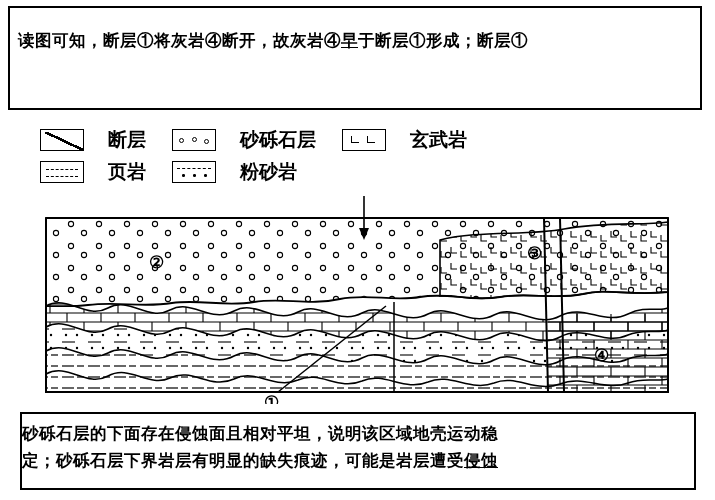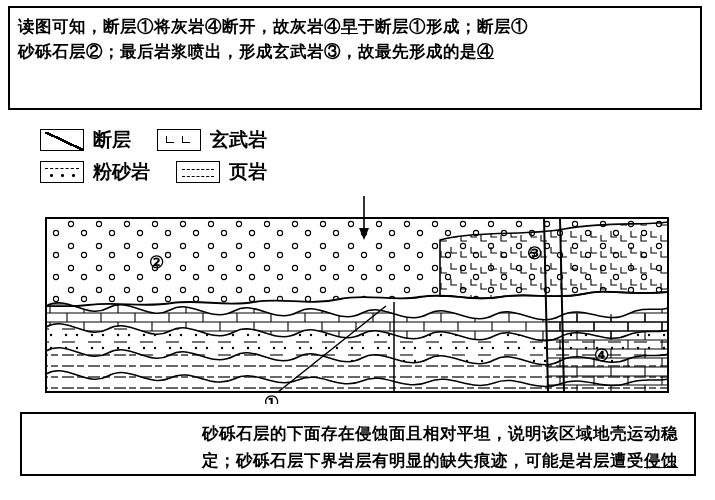--- a/index.html
+++ b/index.html
@@ -22,21 +22,21 @@
   }
   
   .top-box {
     position: absolute;
     left: 8px;
     top: 6px;
     width: 694px;
     height: 104px;
     border: 2px solid #000;
     box-sizing: border-box;
-    padding: 6px 8px 4px 8px;
+    padding: 20px 8px 4px 8px;
   }
   .top-box p {
     margin: 0;
     font-size: 16.5px;
     line-height: 25px;
     letter-spacing: 0.5px;
     font-weight: 700;
   }
   .u {
     text-decoration: underline;
@@ -49,20 +49,21 @@
     width: 640px;
   }
   .legend-row {
     display: flex;
     align-items: center;
     height: 32px;
   }
   .legend-item {
     display: flex;
     align-items: center;
+    gap: 15px;
   }
   .legend-swatch {
     width: 44px;
     height: 22px;
     border: 1.6px solid #000;
     box-sizing: border-box;
     position: relative;
     background: #fff;
     overflow: hidden;
   }
@@ -127,86 +128,92 @@
     top: 196px;
     width: 694px;
     height: 208px;
   }
   
   .bottom-box {
     position: absolute;
     left: 20px;
     top: 412px;
     width: 676px;
-    height: 64px;
+    height: 78px;
     border: 2px solid #000;
     box-sizing: border-box;
-    padding: 6px 16px;
-    text-align: right;
+    padding: 6px 0;
   }
   .bottom-box p {
     margin: 0;
     font-size: 16.5px;
     line-height: 27px;
     letter-spacing: 0.5px;
     font-weight: 700;
   }
   .label-num {
     font-size: 17px;
     font-weight: 700;
   }
 </style>
 </head>
 <body>
 
 <div class="page">
 
   <div class="top-box">
     <p>读图可知，断层①将灰岩④断开，故灰岩④<span class="u">早</span>于断层①形成；断层①</p>
-    <p>砂砾石层②；最后岩浆喷出，形成玄武岩③，故最先形成的是<span class="u">④</span></p>
   </div>
 
   <div class="legend">
     <div class="legend-row">
 
       <div class="legend-item">
         <span class="legend-swatch sw-fault"></span>
         <span class="legend-label">断层</span>
       </div>
 
+      <div class="legend-item">
+        <span class="legend-swatch sw-gravel">
+          <span class="dot" style="left:6px;  top:8px;"></span>
+          <span class="dot" style="left:19px; top:7px;"></span>
+          <span class="dot" style="left:31px; top:9px;"></span>
+        </span>
+        <span class="legend-label">砂砾石层</span>
+      </div>
 
       <div class="legend-item">
         <span class="legend-swatch sw-basalt">
           <span class="v" style="left:8px;  top:6px;"></span>
           <span class="v" style="left:24px; top:6px;"></span>
         </span>
         <span class="legend-label">玄武岩</span>
       </div>
 
 
     </div>
 
     <div class="legend-row">
+
+      <div class="legend-item">
+        <span class="legend-swatch sw-shale">
+          <span class="dash" style="left:5px; right:5px; top:7px;"></span>
+          <span class="dash" style="left:5px; right:5px; top:14px;"></span>
+        </span>
+        <span class="legend-label">页岩</span>
+      </div>
 
       <div class="legend-item">
         <span class="legend-swatch sw-silt">
           <span class="dline" style="left:4px; right:4px; top:6px;"></span>
           <span class="sdot" style="left:9px;  top:12px;"></span>
           <span class="sdot" style="left:20px; top:12px;"></span>
           <span class="sdot" style="left:31px; top:12px;"></span>
         </span>
         <span class="legend-label">粉砂岩</span>
-      </div>
-
-      <div class="legend-item">
-        <span class="legend-swatch sw-shale">
-          <span class="dash" style="left:5px; right:5px; top:7px;"></span>
-          <span class="dash" style="left:5px; right:5px; top:14px;"></span>
-        </span>
-        <span class="legend-label">页岩</span>
       </div>
 
     </div>
   </div>
 
   <div class="section">
     <svg width="694" height="208" viewBox="0 0 694 208">
       <defs>
 
         <pattern id="pGravel" width="28" height="22" patternUnits="userSpaceOnUse">

